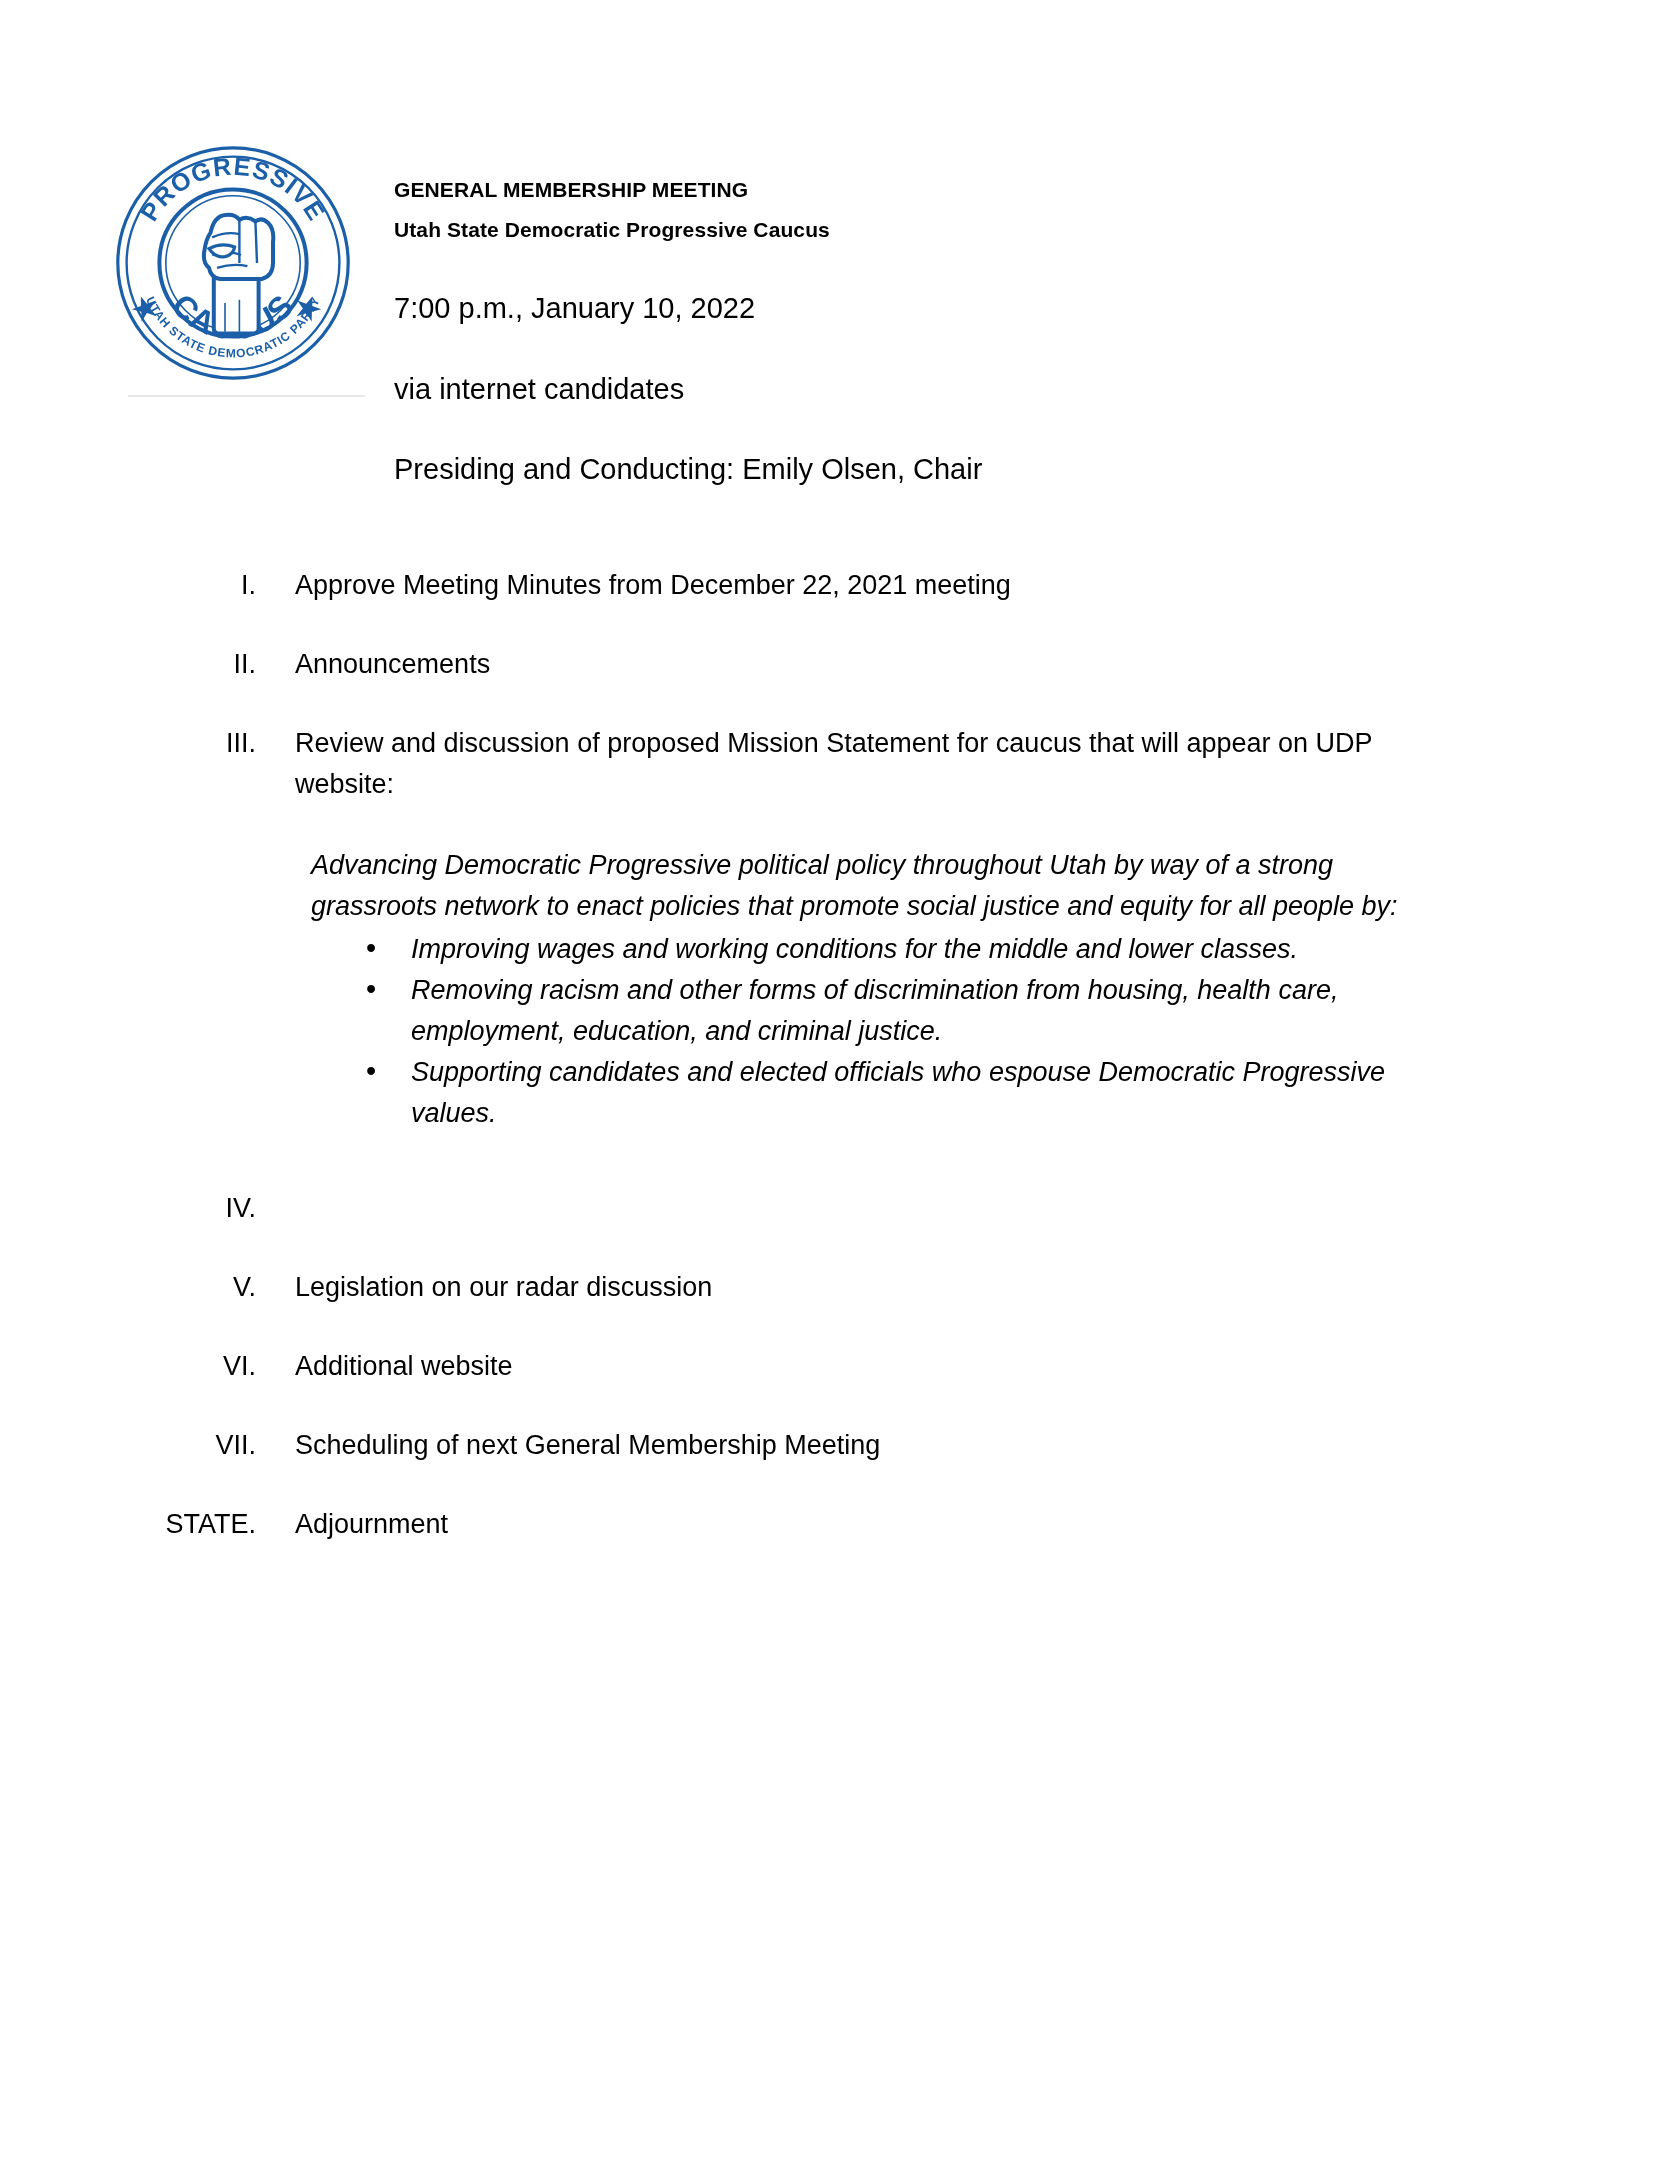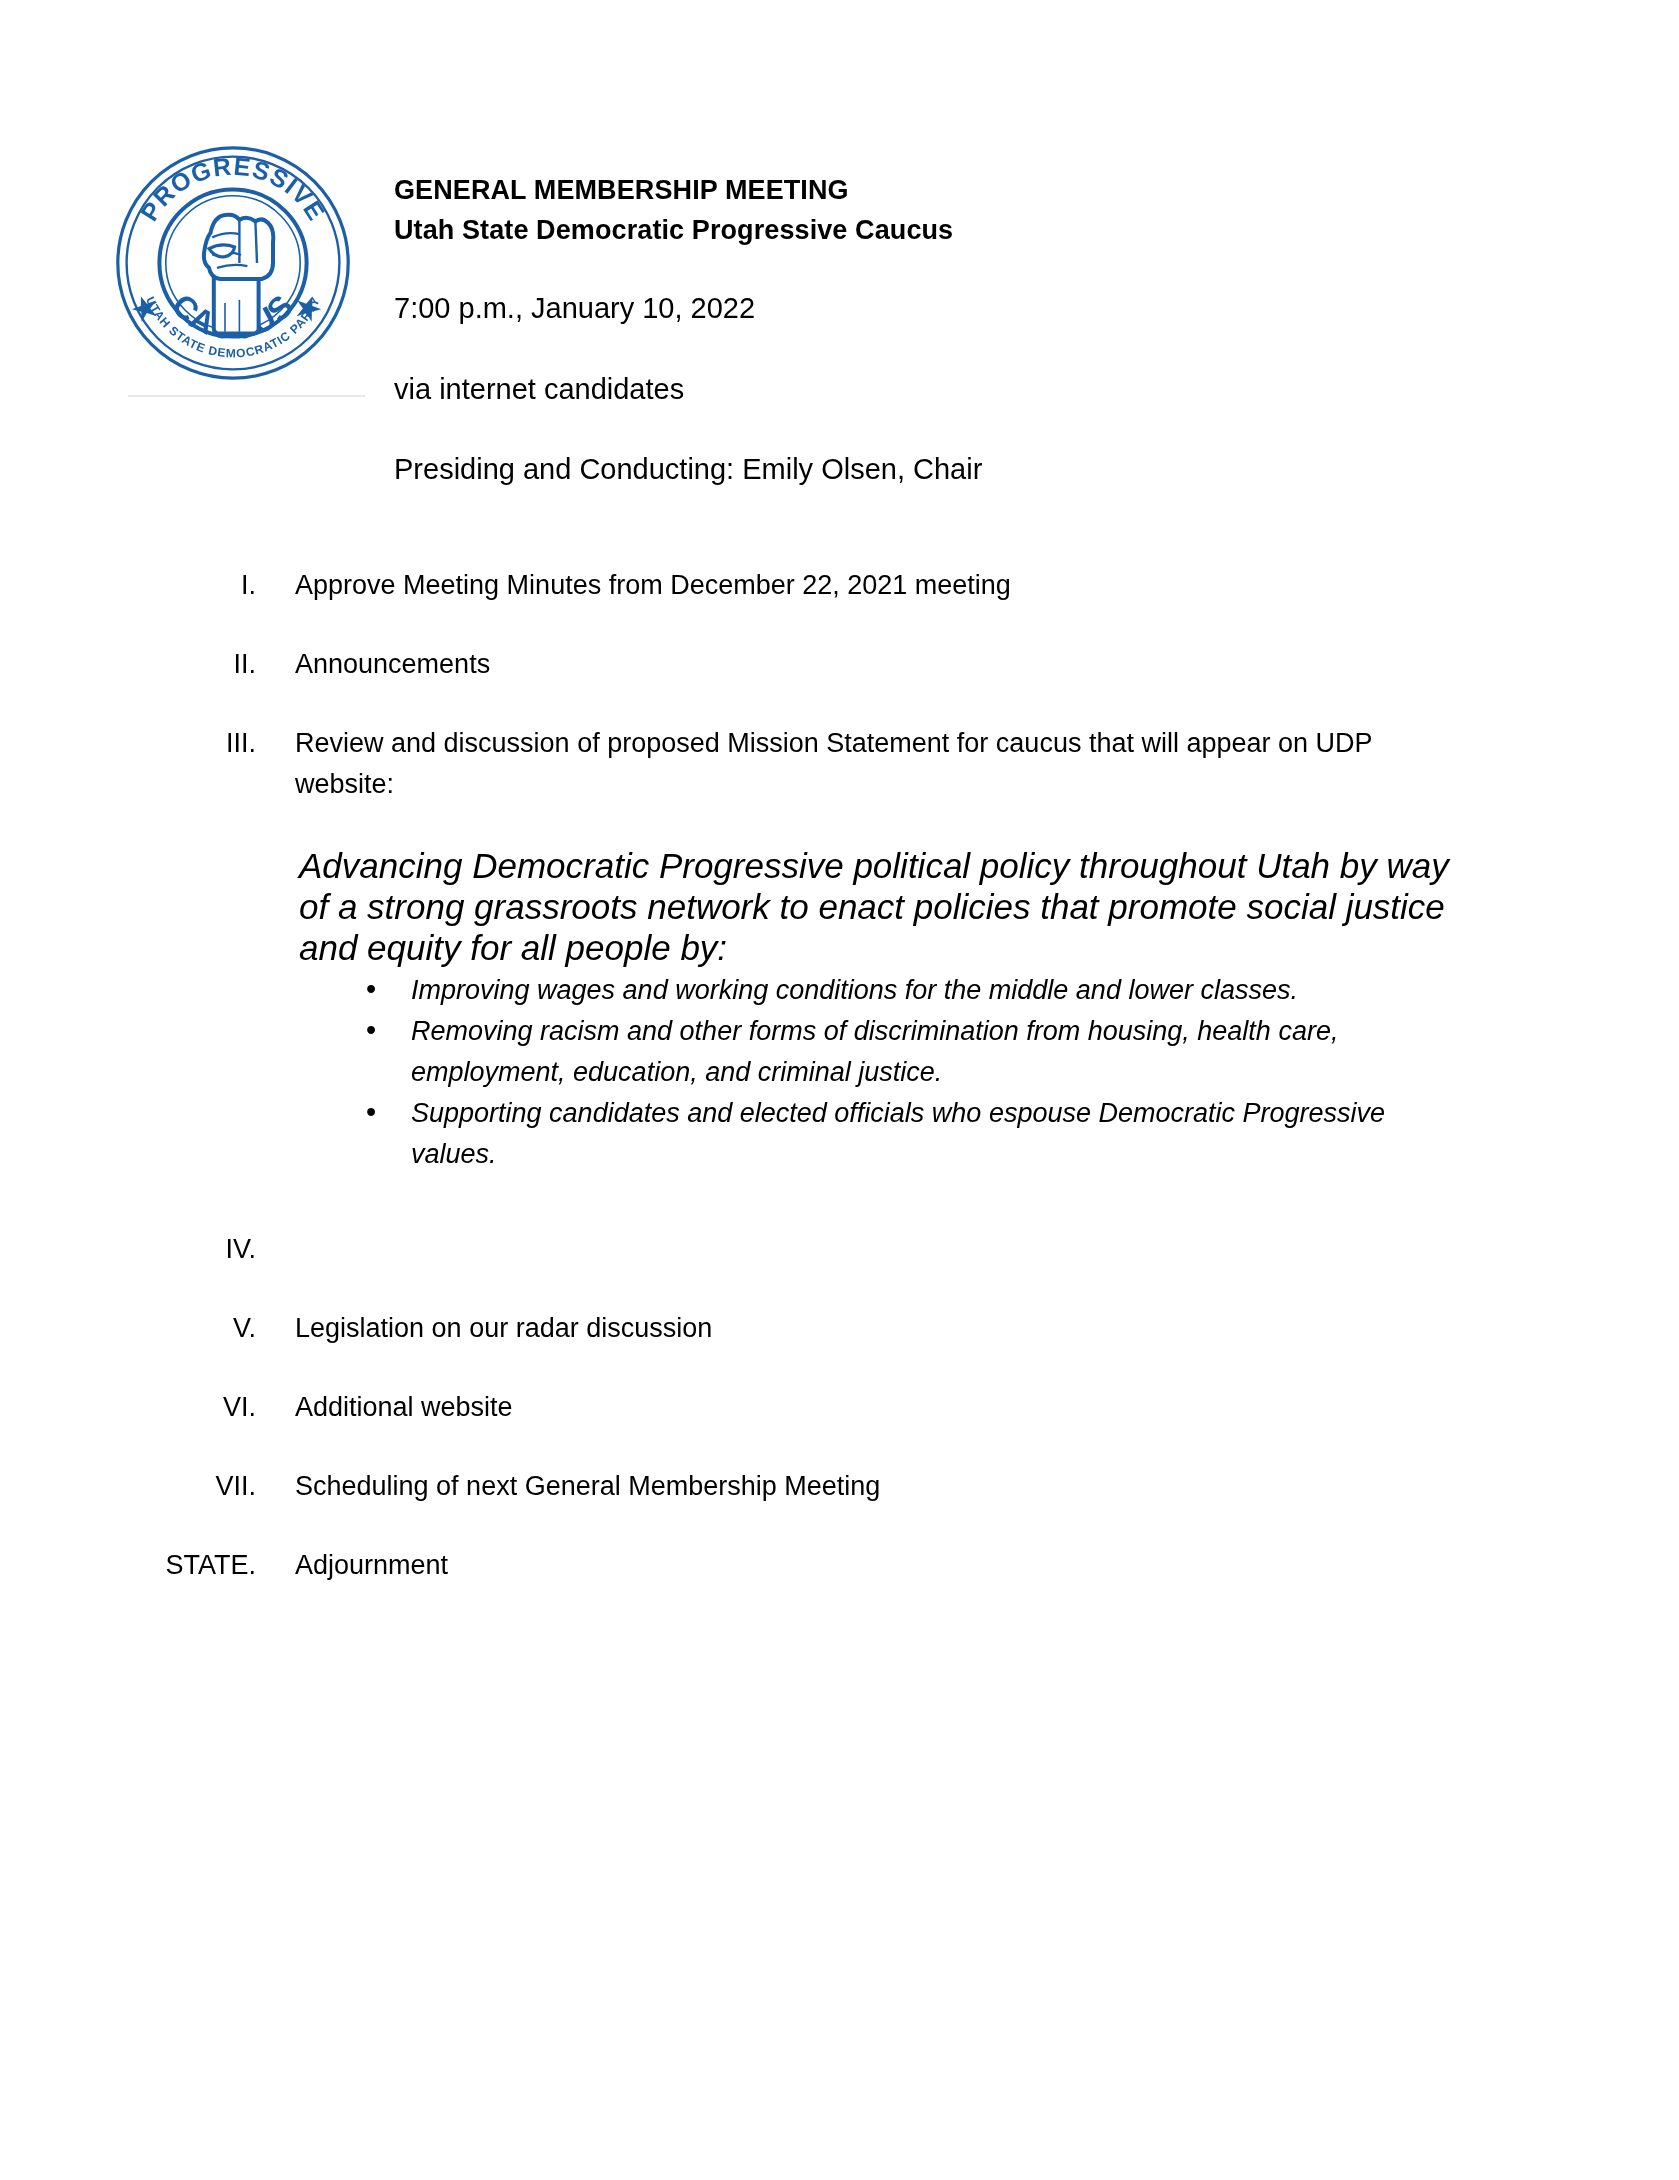--- a/index.html
+++ b/index.html
@@ -54,21 +54,21 @@
   }
 
   .header-text {
     position: absolute;
     left: 394px;
     top: 170px;
     width: 1107px;
   }
 
   .title-line {
-    font-size: 27px;
+    font-size: 21px;
     font-weight: bold;
     line-height: 40px;
     letter-spacing: 0.1px;
     white-space: nowrap;
   }
 
   .meta-line {
     font-size: 29px;
     line-height: 39px;
     white-space: nowrap;
@@ -105,23 +105,23 @@
   .item-body {
     margin-left: 39px;
     font-size: 27px;
     line-height: 41px;
     max-width: 1154px;
   }
 
   
   .mission {
     margin-top: 40px;
-    margin-left: 4px;
+    margin-left: 16px;
     font-style: italic;
-    font-size: 35px;
+    font-size: 27px;
     line-height: 41px;
     max-width: 1175px;
   }
 
   .mission-bullets {
     list-style: none;
     margin: 15px;
     padding: 0;
     margin-top: 1.7px;
   }

